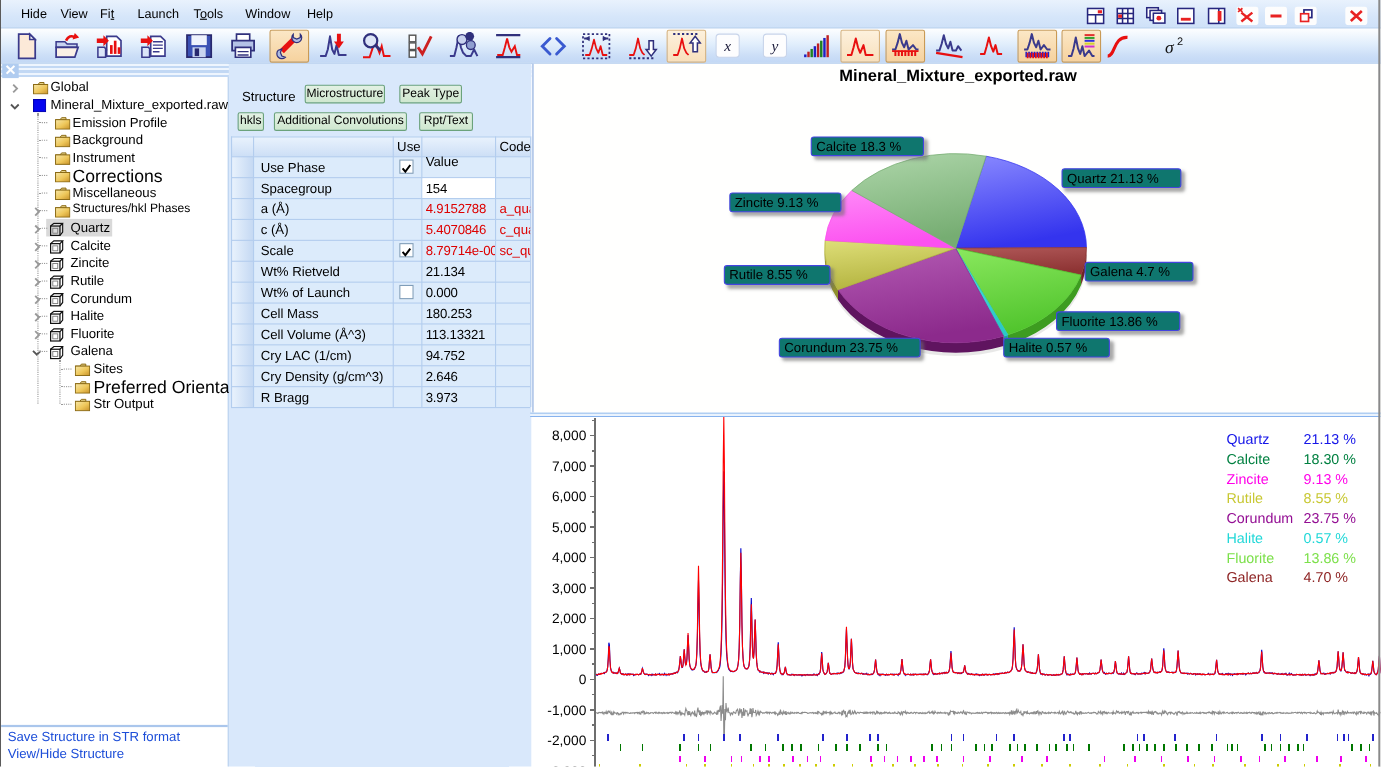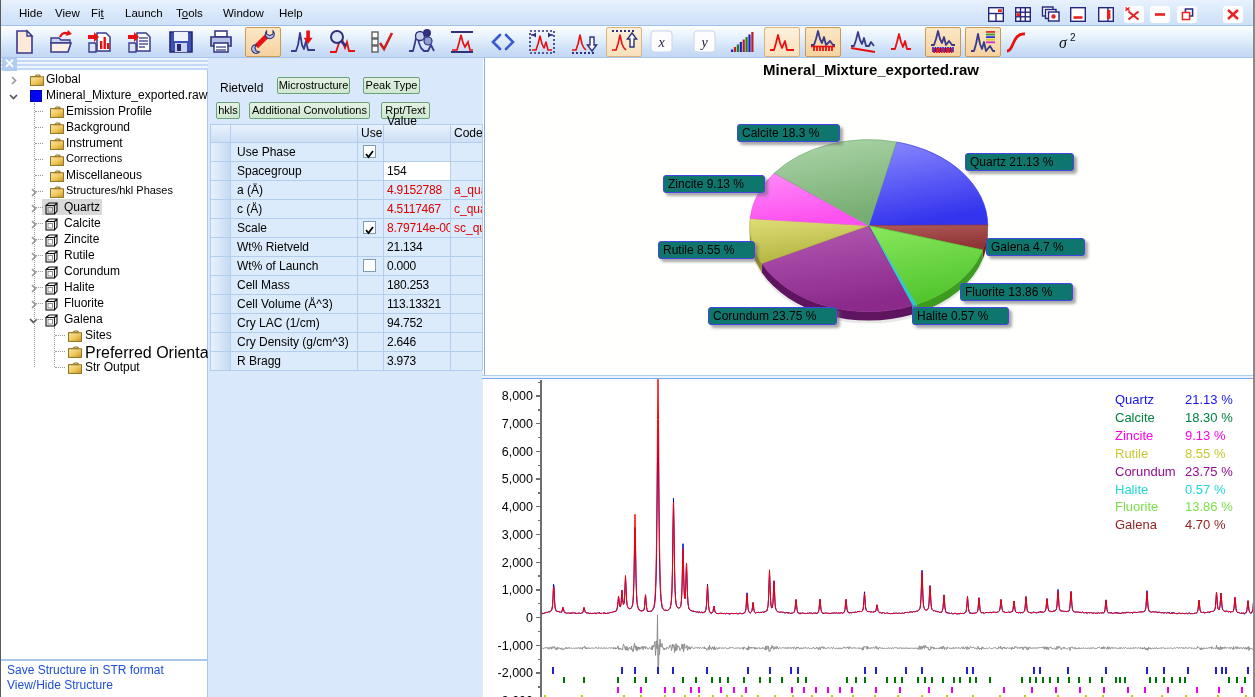--- a/index.html
+++ b/index.html
@@ -382,21 +382,21 @@
             <defs>
               <linearGradient id="fg" x1="0" y1="0" x2="1" y2="1">
                 <stop offset="0" stop-color="#f7e7a8"></stop>
                 <stop offset="0.55" stop-color="#eec75a"></stop>
                 <stop offset="1" stop-color="#c8922a"></stop>
               </linearGradient>
             </defs>
             <path d="M0.5,3 h4 l1.5,-2 h4 v2 h-9.5" fill="#e8d48a" stroke="#8a6914" stroke-width="0.9"></path>
             <rect x="0.5" y="2.8" width="13" height="8.6" fill="url(#fg)" stroke="#8a6914" stroke-width="0.9"></rect>
           </svg></span>
-        <span style="position:absolute;left:65px;top:94px;font-size:11px;white-space:nowrap">Corrections</span>
+        <span style="position:absolute;left:65px;top:94px;font-size:16px;white-space:nowrap">Corrections</span>
       </div>
       <div class="trow" style="left:0;top:0">
         <span style="position:absolute;left:49px;top:112px"><svg width="14" height="12" viewBox="0 0 14 12">
             <defs>
               <linearGradient id="fg" x1="0" y1="0" x2="1" y2="1">
                 <stop offset="0" stop-color="#f7e7a8"></stop>
                 <stop offset="0.55" stop-color="#eec75a"></stop>
                 <stop offset="1" stop-color="#c8922a"></stop>
               </linearGradient>
             </defs>
@@ -587,21 +587,21 @@
       <div style="position:absolute;left:34px;top:261px;width:8px;height:1px;border-top:1px dotted #9a9a9a"></div>
       <div style="position:absolute;left:54px;top:277px;width:10px;height:1px;border-top:1px dotted #9a9a9a"></div>
       <div style="position:absolute;left:54px;top:293px;width:10px;height:1px;border-top:1px dotted #9a9a9a"></div>
       <div style="position:absolute;left:54px;top:309px;width:10px;height:1px;border-top:1px dotted #9a9a9a"></div>
       <div id="statusline" class="abs"></div>
       <div class="stattext" style="top:605px">Save Structure in STR format</div>
       <div class="stattext" style="top:620px">View/Hide Structure</div>
     </div>
 <div id="stripeband" class="abs"></div>
 <div id="tablepanel" class="abs">
-      <div style="position:absolute;left:12px;top:23px;font-size:12px">Rietveld</div>
+      <div style="position:absolute;left:12px;top:23px;font-size:12px">Structure</div>
       <div class="tab" style="left:69px;top:19px;width:73px;text-align:center">Microstructure</div>
       <div class="tab" style="left:155px;top:19px;width:57px;text-align:center">Peak Type</div>
       <div class="tab" style="left:8px;top:44px;width:24px;text-align:center">hkls</div>
       <div class="tab" style="left:41px;top:44px;width:121px;text-align:center">Additional Convolutions</div>
       <div class="tab" style="left:173px;top:44px;width:49px;text-align:center">Rpt/Text</div>
       <div style="position:absolute;left:2px;top:66px;width:272px;height:246px;background:#dcebfb"></div>
       <div style="position:absolute;left:2px;top:66px;width:272px;height:18px;background:linear-gradient(#eaf3fd,#cddff6)"></div>
       <div style="position:absolute;left:2px;top:84px;width:20px;height:228px;background:linear-gradient(90deg,#eaf3fd,#c5d9f3)"></div>
       <div style="position:absolute;left:2px;top:84px;width:272px;height:1px;background:#b3cdee"></div>
       <div style="position:absolute;left:2px;top:103px;width:272px;height:1px;background:#b3cdee"></div>
@@ -617,35 +617,35 @@
       <div style="position:absolute;left:2px;top:293px;width:272px;height:1px;background:#b3cdee"></div>
       <div style="position:absolute;left:2px;top:312px;width:272px;height:1px;background:#b3cdee"></div>
       <div style="position:absolute;left:2px;top:66px;width:272px;height:1px;background:#b3cdee"></div>
       <div style="position:absolute;left:2px;top:66px;width:1px;height:246px;background:#b3cdee"></div>
       <div style="position:absolute;left:22px;top:66px;width:1px;height:246px;background:#b3cdee"></div>
       <div style="position:absolute;left:149px;top:66px;width:1px;height:246px;background:#b3cdee"></div>
       <div style="position:absolute;left:175px;top:66px;width:1px;height:246px;background:#b3cdee"></div>
       <div style="position:absolute;left:242px;top:66px;width:1px;height:246px;background:#b3cdee"></div>
       <div style="position:absolute;left:274px;top:66px;width:1px;height:246px;background:#b3cdee"></div>
       <div class="cell" style="left:153px;top:68px">Use</div>
-      <div class="cell" style="left:179px;top:56px">Value</div>
+      <div class="cell" style="left:179px;top:82px">Value</div>
       <div class="cell" style="left:246px;top:68px">Code</div>
       <div class="cell" style="left:29px;top:87px">Use Phase</div>
       <div class="chk" style="left:155px;top:87px"><svg width="11" height="11" viewBox="0 0 11 11">
           <path d="M2,5 l2.5,3 L9,2" fill="none" stroke="#000" stroke-width="1.8"></path>
         </svg></div>
       <div class="cell" style="left:179px;top:87px;width:63px;letter-spacing:-0.2px"></div>
       <div class="cell" style="left:29px;top:106px">Spacegroup</div>
       <div style="position:absolute;left:176px;top:104px;width:66px;height:18px;background:#fff"></div>
       <div class="cell" style="left:179px;top:106px;width:63px;letter-spacing:-0.2px">154</div>
       <div class="cell" style="left:29px;top:125px">a (Å)</div>
       <div class="cell red" style="left:179px;top:125px;width:63px;letter-spacing:-0.2px">4.9152788</div>
       <div class="cell red" style="left:246px;top:125px;width:28px">a_quartz</div>
       <div class="cell" style="left:29px;top:144px">c (Å)</div>
-      <div class="cell red" style="left:179px;top:144px;width:63px;letter-spacing:-0.2px">4.5117467</div>
+      <div class="cell red" style="left:179px;top:144px;width:63px;letter-spacing:-0.2px">5.4070846</div>
       <div class="cell red" style="left:246px;top:144px;width:28px">c_quartz</div>
       <div class="cell" style="left:29px;top:163px">Scale</div>
       <div class="chk" style="left:155px;top:163px"><svg width="11" height="11" viewBox="0 0 11 11">
           <path d="M2,5 l2.5,3 L9,2" fill="none" stroke="#000" stroke-width="1.8"></path>
         </svg></div>
       <div class="cell red" style="left:179px;top:163px;width:63px;letter-spacing:-0.2px">8.79714e-00</div>
       <div class="cell red" style="left:246px;top:163px;width:28px">sc_quartz</div>
       <div class="cell" style="left:29px;top:182px">Wt% Rietveld</div>
       <div class="cell" style="left:179px;top:182px;width:63px;letter-spacing:-0.2px">21.134</div>
       <div class="cell" style="left:29px;top:201px">Wt% of Launch</div>

